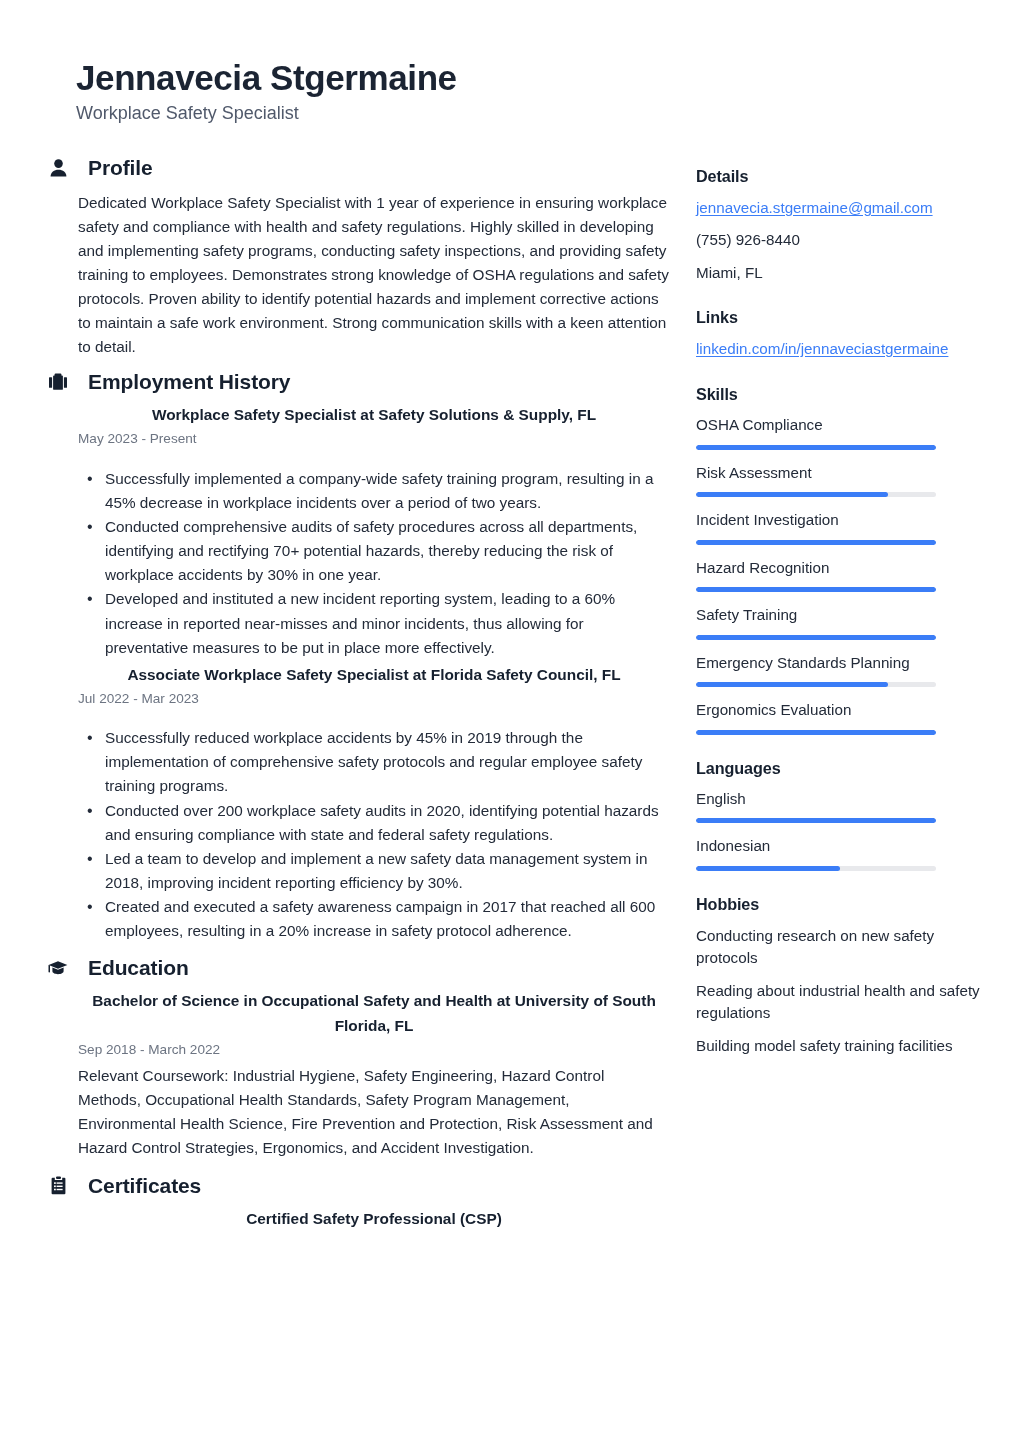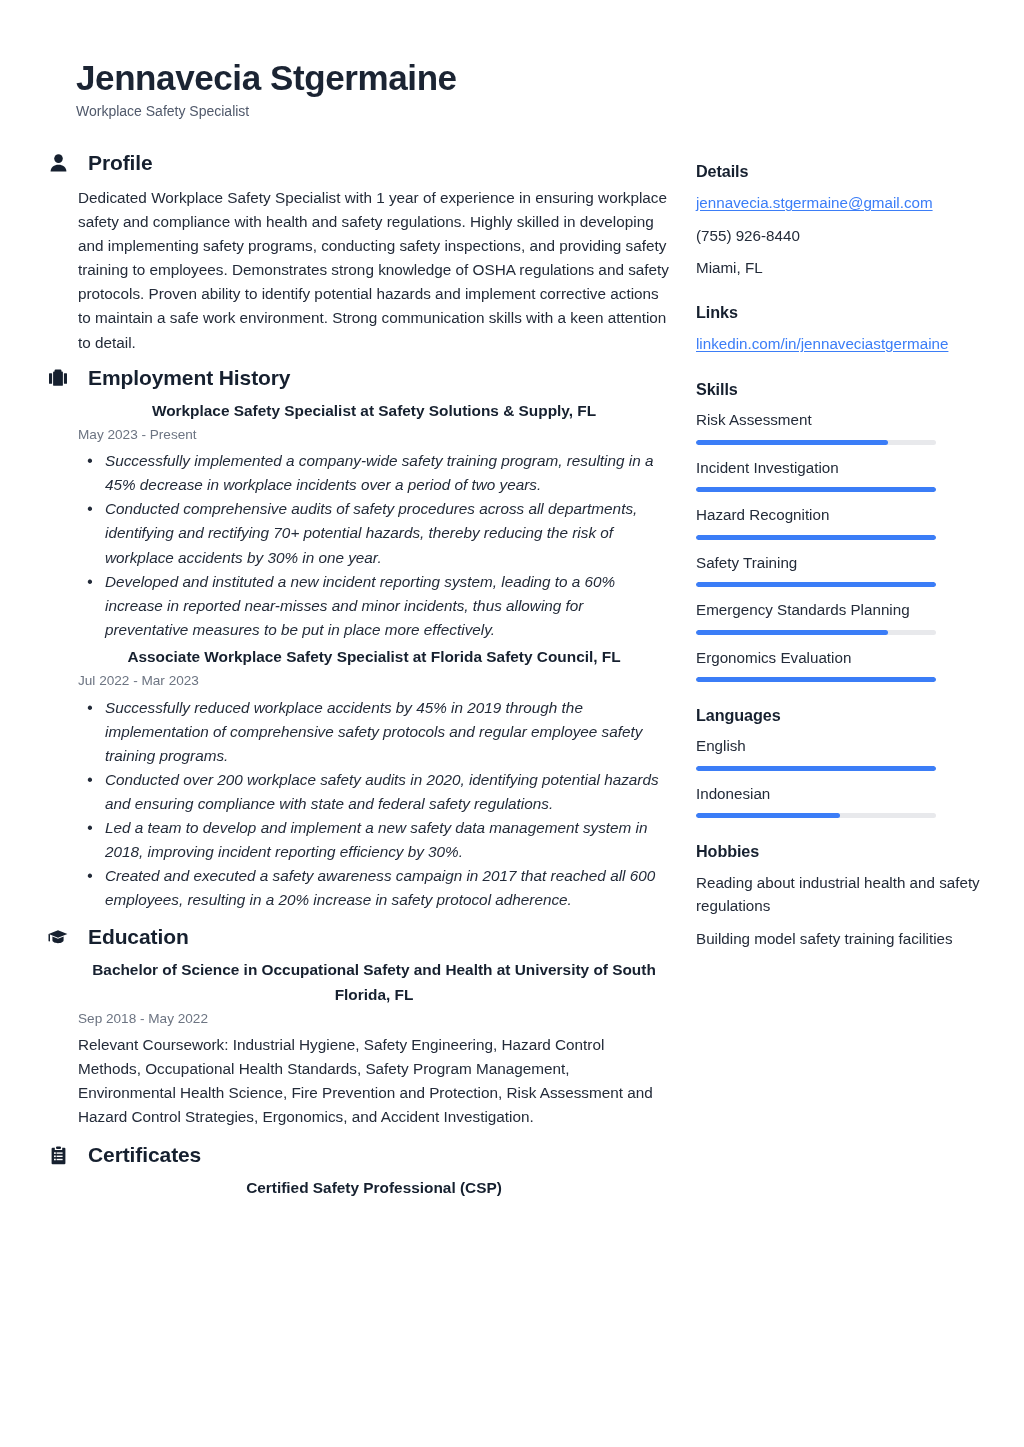--- a/index.html
+++ b/index.html
@@ -30,21 +30,21 @@
     padding: 58px 0 0 76px;
   }
   .full-name {
     font-size: 35px;
     font-weight: bold;
     letter-spacing: -0.4px;
     color: #1b2433;
     line-height: 1.15;
   }
   .job-title {
-    font-size: 14px;
+    font-size: 18px;
     color: #50596b;
     margin-top: 5px;
     line-height: 1.2;
   }
 
   
   .columns {
     display: flex;
     align-items: flex-start;
     padding: 0 0 0 48px;
@@ -104,23 +104,22 @@
   }
   .entry-desc {
     font-size: 15.3px;
     line-height: 1.575;
     color: #232b39;
     margin-top: 4px;
   }
 
   ul.bullets {
     list-style: none;
-    margin-top: 5px;
+    margin-top: 18px;
     padding-left: 0;
-    font-style: italic;
   }
   ul.bullets li {
     position: relative;
     padding-left: 27px;
     font-size: 15.3px;
     line-height: 1.575;
     color: #232b39;
     margin-bottom: 0;
   }
   ul.bullets li::before {
@@ -262,21 +261,21 @@
               <path d="M10 1.2 19.4 5 10 8.8 0.6 5z"></path>
               <path d="M4.4 7.4v3.9c0 1.6 2.5 2.9 5.6 2.9s5.6-1.3 5.6-2.9V7.4L10 9.8z"></path>
               <rect x="0.5" y="4.9" width="1.5" height="7.6" rx="0.7"></rect>
             </svg>
           </span>
           <span class="section-title">Education</span>
         </div>
         <div class="section-body">
           <div class="entry">
             <div class="entry-title">Bachelor of Science in Occupational Safety and Health at University of South Florida, FL</div>
-            <div class="entry-date">Sep 2018 - May 2022</div>
+            <div class="entry-date">Sep 2018 - March 2022</div>
             <div class="entry-desc">Relevant Coursework: Industrial Hygiene, Safety Engineering, Hazard Control Methods, Occupational Health Standards, Safety Program Management, Environmental Health Science, Fire Prevention and Protection, Risk Assessment and Hazard Control Strategies, Ergonomics, and Accident Investigation.</div>
           </div>
         </div>
       </div>
 
       <div class="section">
         <div class="section-head" style="margin-bottom:9px;">
           <span class="section-icon">
             <svg width="15" height="19" viewBox="0 0 15 19" fill="currentColor">
               <rect x="5" y="0.4" width="5" height="2.6" rx="1.1"></rect>
@@ -311,20 +310,26 @@
 
       <div class="side-block" style="margin-bottom:26px;">
         <div class="side-title">Links</div>
         <a class="side-link" href="#">linkedin.com/in/jennaveciastgermaine</a>
       </div>
 
       <div class="side-block" style="margin-bottom:24px;">
         <div class="side-title">Skills</div>
 
         <div class="skill">
+          <div class="skill-label">OSHA Compliance</div>
+          <div class="skill-track">
+            <div class="skill-fill" style="width: 100%;"></div>
+          </div>
+        </div>
+        <div class="skill">
           <div class="skill-label">Risk Assessment</div>
           <div class="skill-track">
             <div class="skill-fill" style="width: 80%;"></div>
           </div>
         </div>
         <div class="skill">
           <div class="skill-label">Incident Investigation</div>
           <div class="skill-track">
             <div class="skill-fill" style="width: 100%;"></div>
           </div>
@@ -366,20 +371,21 @@
         <div class="skill">
           <div class="skill-label">Indonesian</div>
           <div class="skill-track">
             <div class="skill-fill" style="width: 60%;"></div>
           </div>
         </div>
       </div>
 
       <div class="side-block">
         <div class="side-title">Hobbies</div>
+        <div class="hobby-line">Conducting research on new safety protocols</div>
         <div class="hobby-line">Reading about industrial health and safety regulations</div>
         <div class="hobby-line">Building model safety training facilities</div>
       </div>
 
     </div>
 
   </div>
 
 </div>
 

